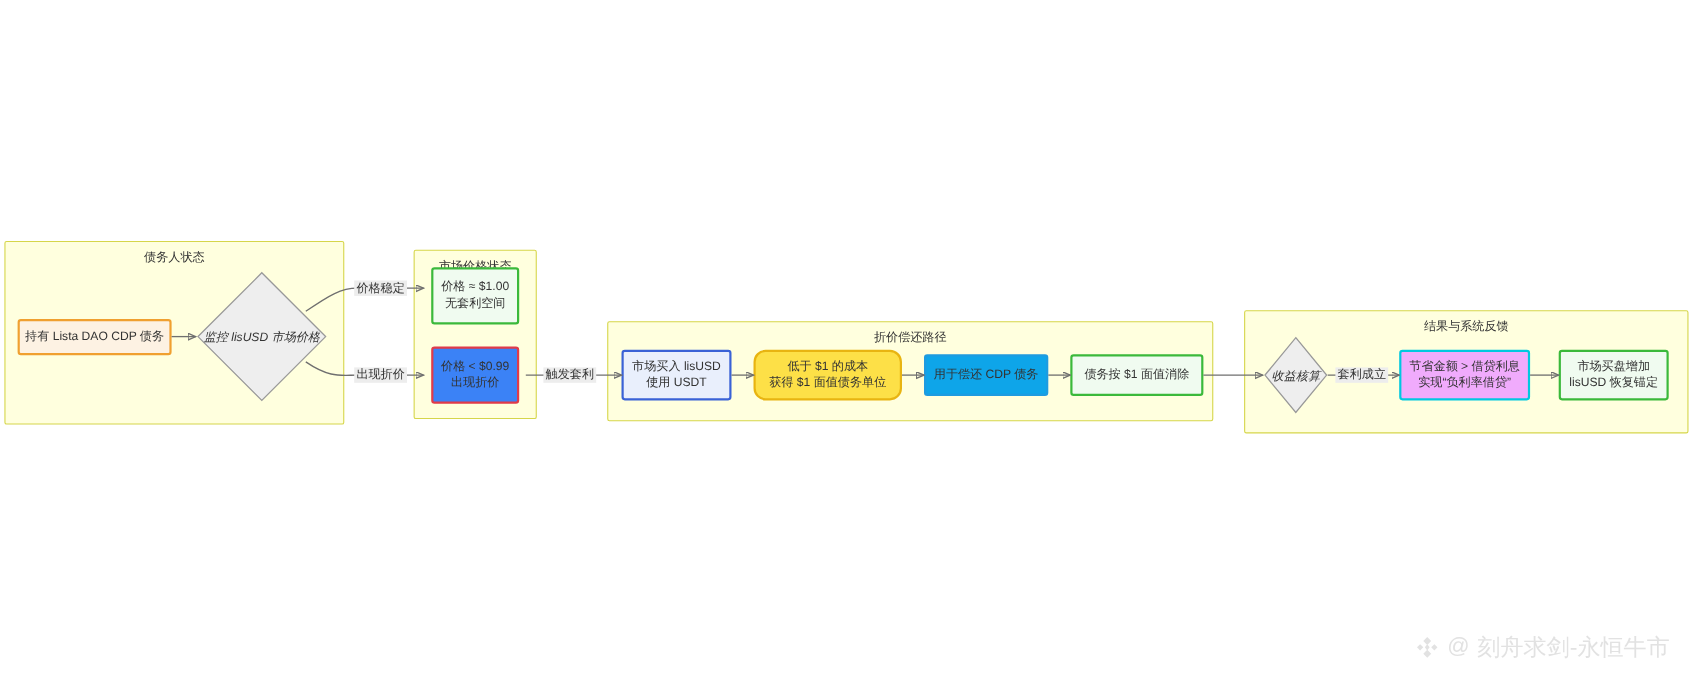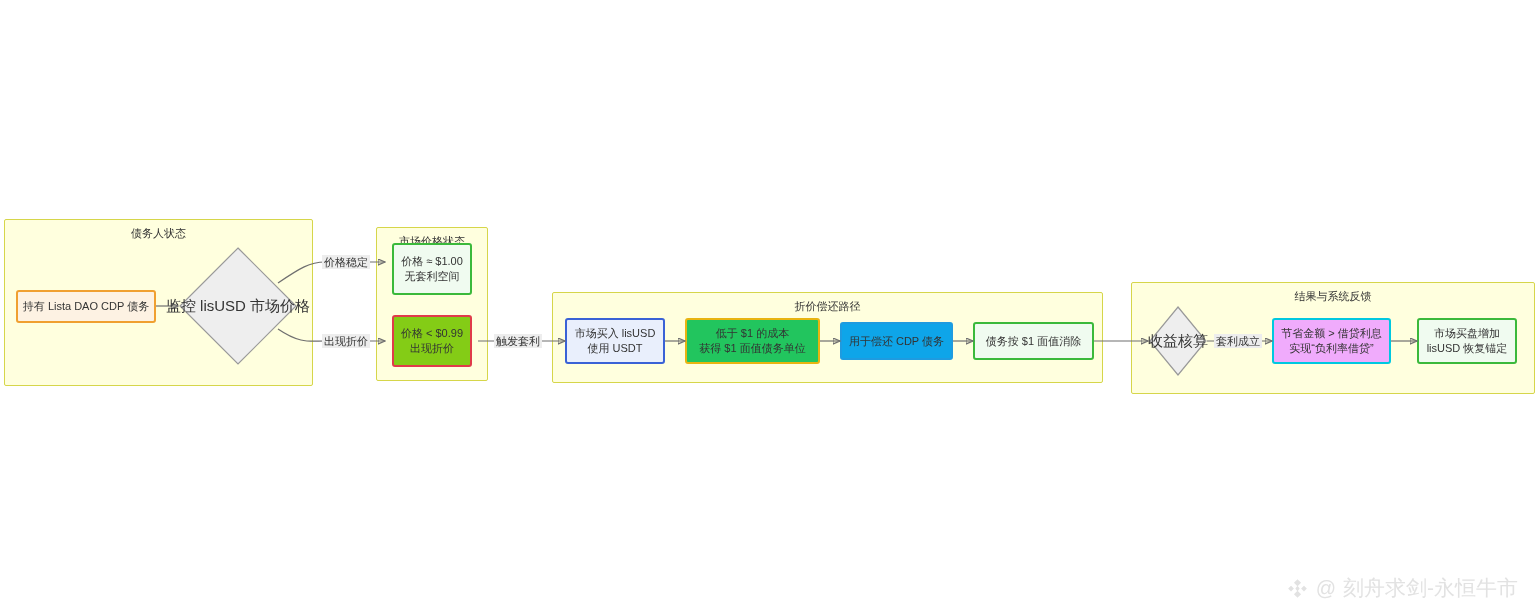--- a/index.html
+++ b/index.html
@@ -41,40 +41,41 @@
     border-radius:3px;
     border-width:2px;
     border-style:solid;
     color:#333333;
     padding:2px 4px;
   }
   .node span{display:block;white-space:nowrap;}
 
   .n-orange{background:#fdf2e3;border-color:#f0a030;}
   .n-green {background:#f0fbf0;border-color:#3bb93b;}
-  .n-red   {background:#84cc16;border-color:#e03b4a;}
+  .n-red   {background:#3b82f6;border-color:#e03b4a;}
   .n-blueA {background:#e9effc;border-color:#3a62d6;}
-  .n-yellow{background:#22c55e;border-color:#e8b411;}
+  .n-yellow{background:#fde047;border-color:#e8b411;border-radius:11px;}
   .n-blueB {background:#0ea5e9;border-color:#1e9be0;}
   .n-cyan  {background:#f0abfc;border-color:#00c8e0;}
 
   
   .diamond{
     position:absolute;
     display:flex;align-items:center;justify-content:center;
   }
   .diamond .dshape{
     position:absolute;left:0;top:0;width:100%;height:100%;
   }
   .diamond .dlabel{
     position:relative;
-    font-size:15px;
+    font-size:11px;
     color:#333333;
     white-space:nowrap;
     z-index:2;
+    font-style:italic;
   }
 
   
   .edge-label{
     position:absolute;
     font-size:11px;
     color:#333333;
     background:#ededed;
     padding:0px 2px;
     white-space:nowrap;

